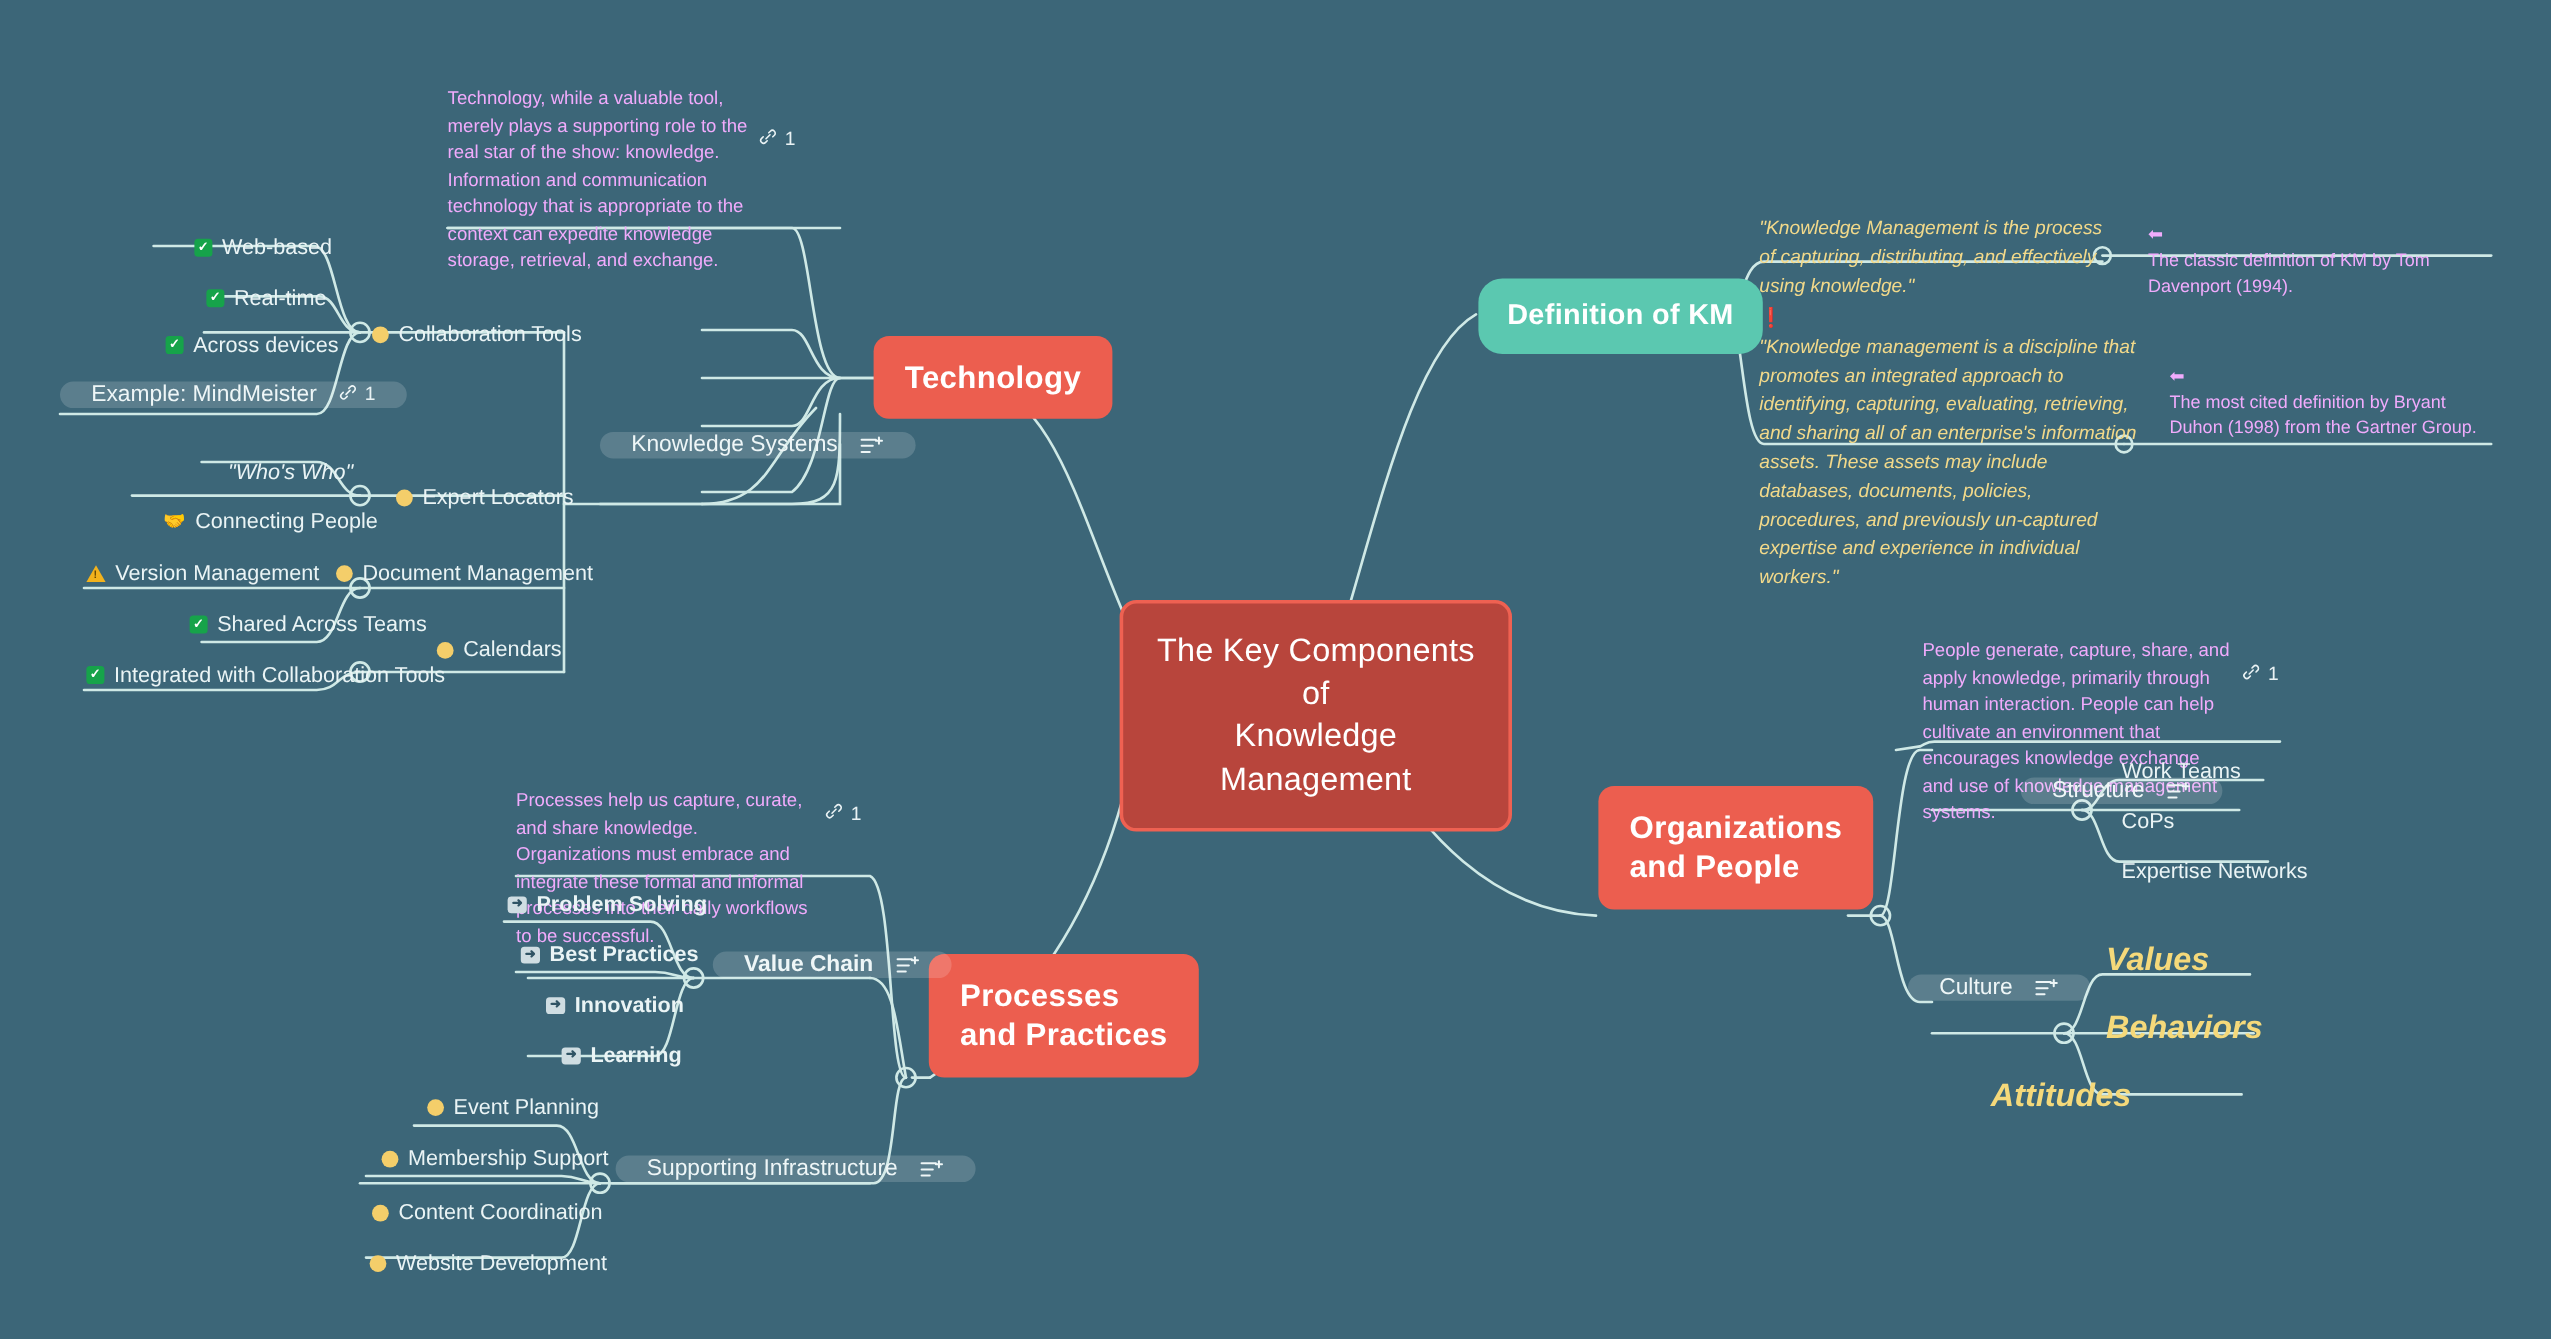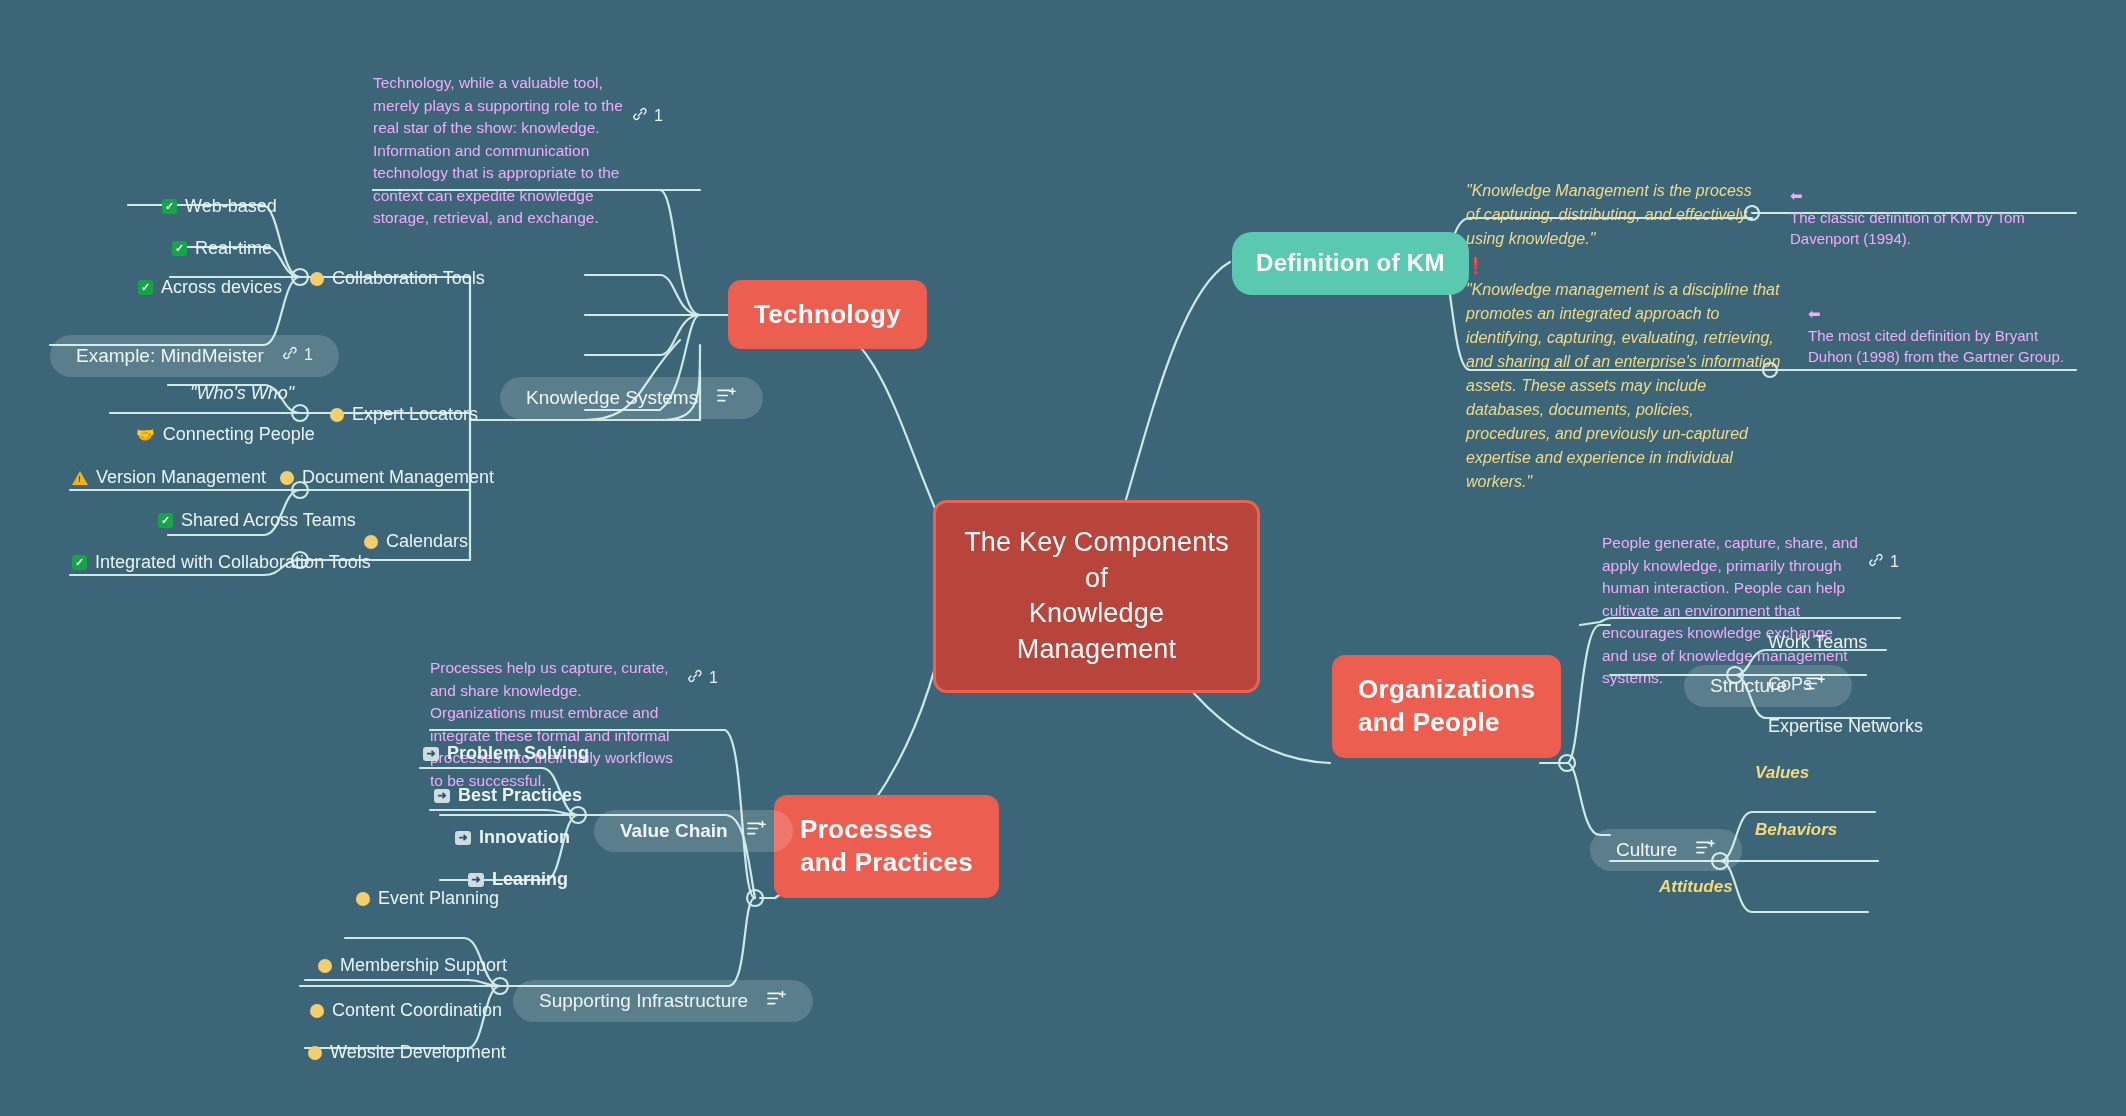--- a/index.html
+++ b/index.html
@@ -40,37 +40,36 @@
     letter-spacing:.3px;
   }
   .main-topic.teal{background:#5bc8b0;font-size:24px;padding:16px 24px;border-radius:20px;}
 
   
   .pill{
     background:rgba(255,255,255,.16);
     border-radius:28px;
     color:#eef6f7;
     font-size:19px;
-    padding:10px 26px;
-    display:flex;align-items:flex-start;gap:18px;
+    padding:0 26px;
+    display:flex;align-items:center;gap:18px;
     white-space:nowrap;
-    margin-top:17px;
   }
 
   
   .leaf{
     color:#eaf4f5;
     font-size:18px;
     white-space:nowrap;
     display:flex;align-items:center;gap:8px;
     line-height:1.2;
   }
   .leaf.bold{font-weight:bold;}
   .leaf.italic{font-style:italic;}
-  .leaf.yellow{color:#f5d97a;font-weight:bold;font-style:italic;font-size:17px;}
+  .leaf.yellow{color:#f5d97a;font-weight:bold;font-style:italic;font-size:27px;margin-top:20px;}
 
   
   .note{
     color:#f0abfc;
     font-size:15.5px;
     line-height:1.45;
     white-space:pre-line;
   }
   .note.small{font-size:15px;}
   .quote{
@@ -450,21 +449,21 @@
     <span class="note-ic">
       <svg viewBox="0 0 24 20" fill="none" stroke="#eef6f7" stroke-width="2" stroke-linecap="round">
         <path d="M2 4 H16"></path>
           <path d="M2 10 H13"></path>
           <path d="M2 16 H10"></path>
         <path d="M19 2 V8"></path>
           <path d="M16 5 H22"></path>
       </svg>
     </span>
   </div>
-  <div class="node leaf" style="left:356px;top:888px;text-align:center;">
+  <div class="node leaf" style="left:356px;top:912px;text-align:center;">
     <span class="dot"></span>
     <span>Event Planning</span>
   </div>
   <div class="node leaf" style="left:318px;top:955px;">
     <span class="dot"></span>
     <span>Membership Support</span>
   </div>
   <div class="node leaf" style="left:310px;top:1000px;">
     <span class="dot"></span>
     <span>Content Coordination</span>

